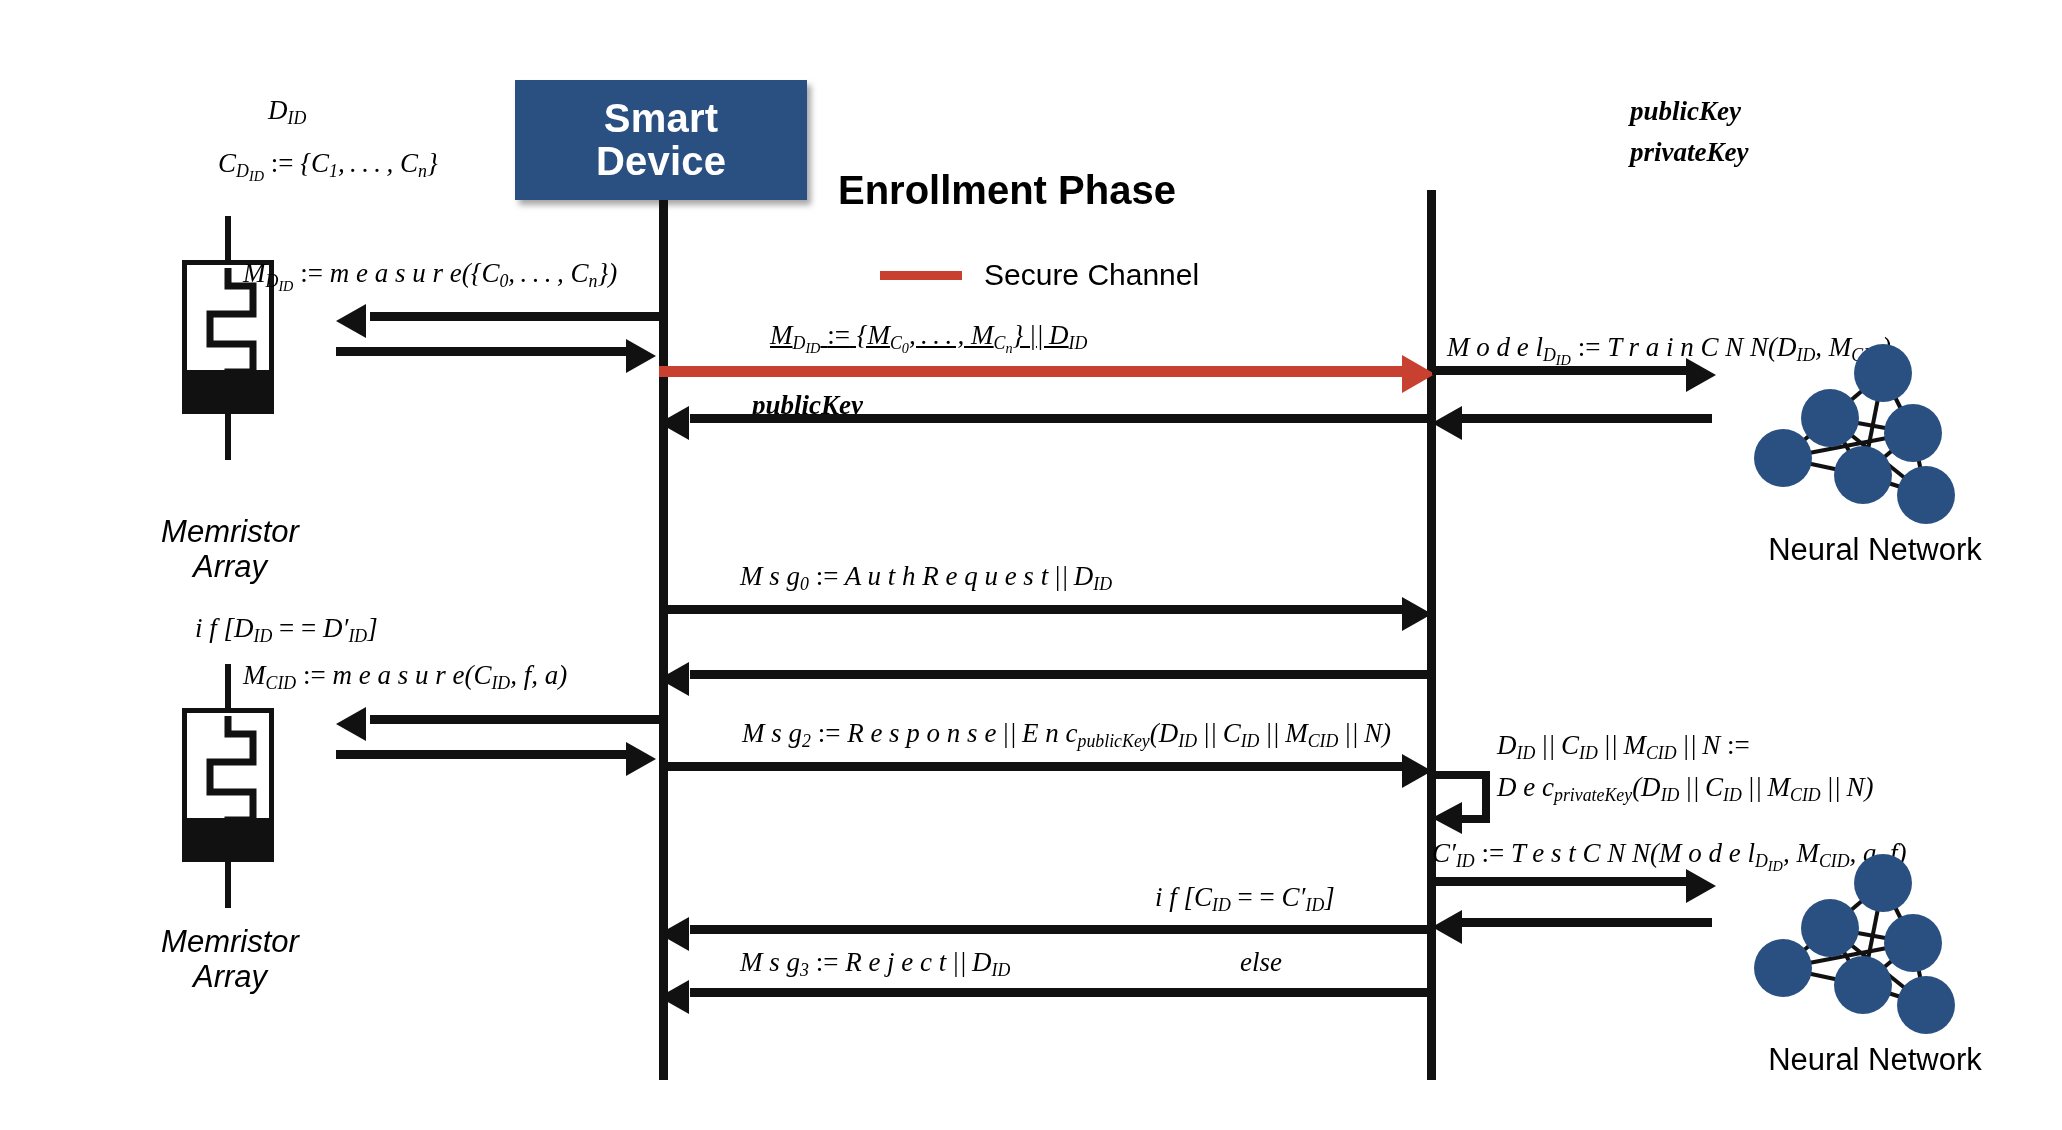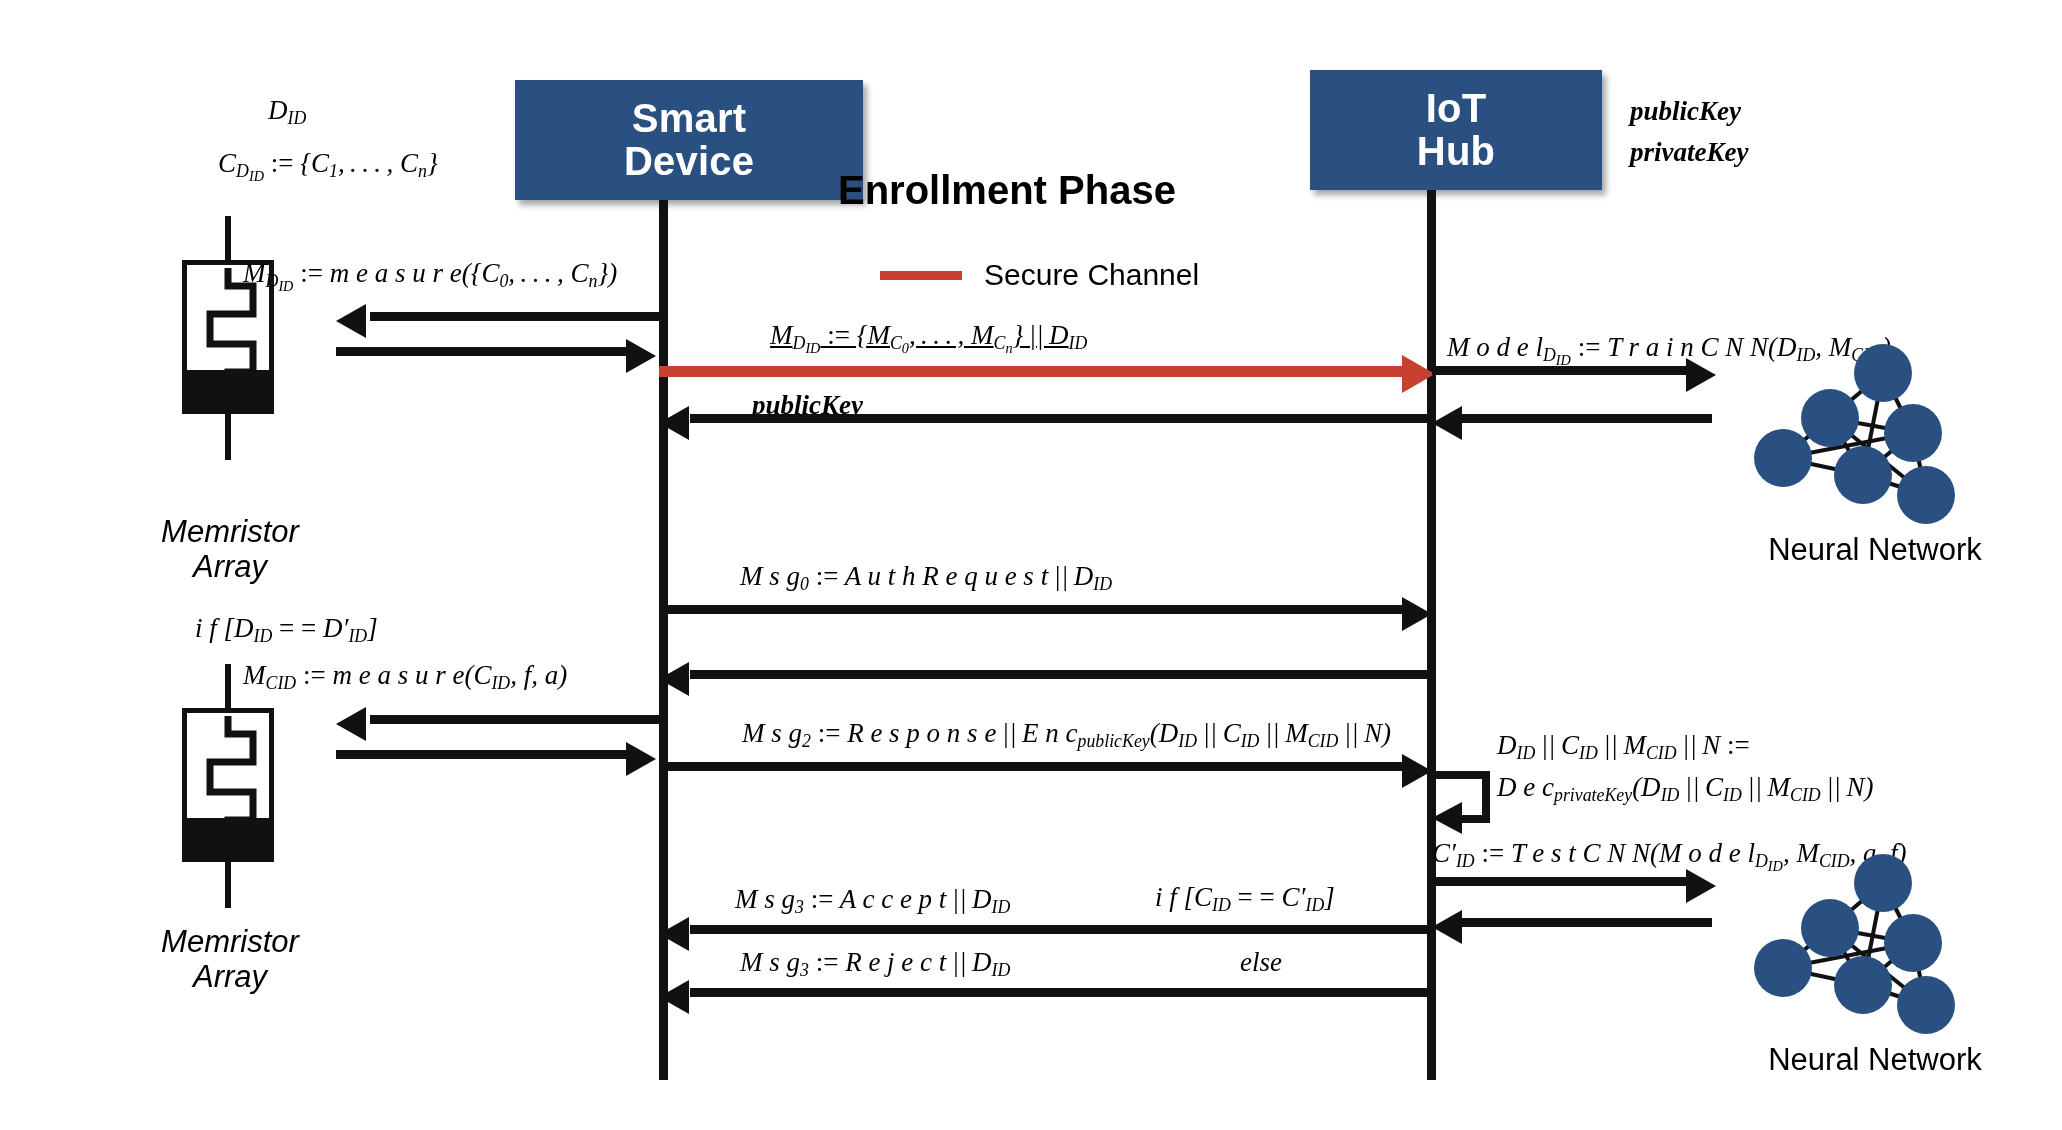--- a/index.html
+++ b/index.html
@@ -15,21 +15,21 @@
     position:absolute;
     background:#2A5082;
     color:#ffffff;
     font-weight:bold;
     text-align:center;
     display:flex;align-items:center;justify-content:center;
     line-height:1.08;
     box-shadow:4px 5px 6px rgba(0,0,0,.35);
     letter-spacing:.2px;
   }
-  #actor-smart-device{left:515px;top:80px;width:348px;height:120px;font-size:40px;}
+  #actor-smart-device{left:515px;top:80px;width:292px;height:120px;font-size:40px;}
   #actor-iot-hub{left:1310px;top:70px;width:292px;height:120px;font-size:40px;}
 
   
   .lifeline{position:absolute;width:9px;background:#111111;}
   #lifeline-smart-device{left:659px;top:200px;height:880px;}
   #lifeline-iot-hub{left:1427px;top:190px;height:890px;}
 
   
   .phase-title{
     position:absolute;font-weight:bold;color:#000;
@@ -85,26 +85,20 @@
 </style>
 </head>
 <body>
 
 <div id="stage">
 
   <div class="actor-box" id="actor-smart-device">
     <div>
       <span>Smart</span><br>
       <span>Device</span>
-    </div>
-  </div>
-  <div class="actor-box" id="actor-iot-hub">
-    <div>
-      <span>IoT</span><br>
-      <span>Hub</span>
     </div>
   </div>
 
   <div class="lifeline" id="lifeline-smart-device"></div>
   <div class="lifeline" id="lifeline-iot-hub"></div>
 
   <div class="phase-title" id="phase-enrollment">Enrollment Phase</div>
 
   <div id="legend-secure-channel">
     <span class="swatch"></span>
@@ -270,23 +264,20 @@
         <circle cx="80" cy="78" r="29"></circle>
         <circle cx="163" cy="93" r="29"></circle>
         <circle cx="33" cy="118" r="29"></circle>
         <circle cx="113" cy="135" r="29"></circle>
         <circle cx="176" cy="155" r="29"></circle>
       </g>
     </svg>
     <div class="nn-caption" style="top:192px;">Neural Network</div>
   </div>
 
-  <div class="math" style="left:735px;top:884px;">
-    M s g<sub>3</sub> <span class="op">:=</span> A c c e p t || D<sub>ID</sub>
-  </div>
   <div class="math" style="left:1155px;top:882px;">
     i f [C<sub>ID</sub> <span class="op">= =</span> C′<sub>ID</sub>]
   </div>
   <div class="arrow" style="left:690px;top:925px;width:740px;"></div>
   <div class="arrowhead ah-left" style="left:659px;top:917px;"></div>
 
   <div class="math" style="left:740px;top:947px;">
     M s g<sub>3</sub> <span class="op">:=</span> R e j e c t || D<sub>ID</sub>
   </div>
   <div class="math" style="left:1240px;top:947px;">else</div>

